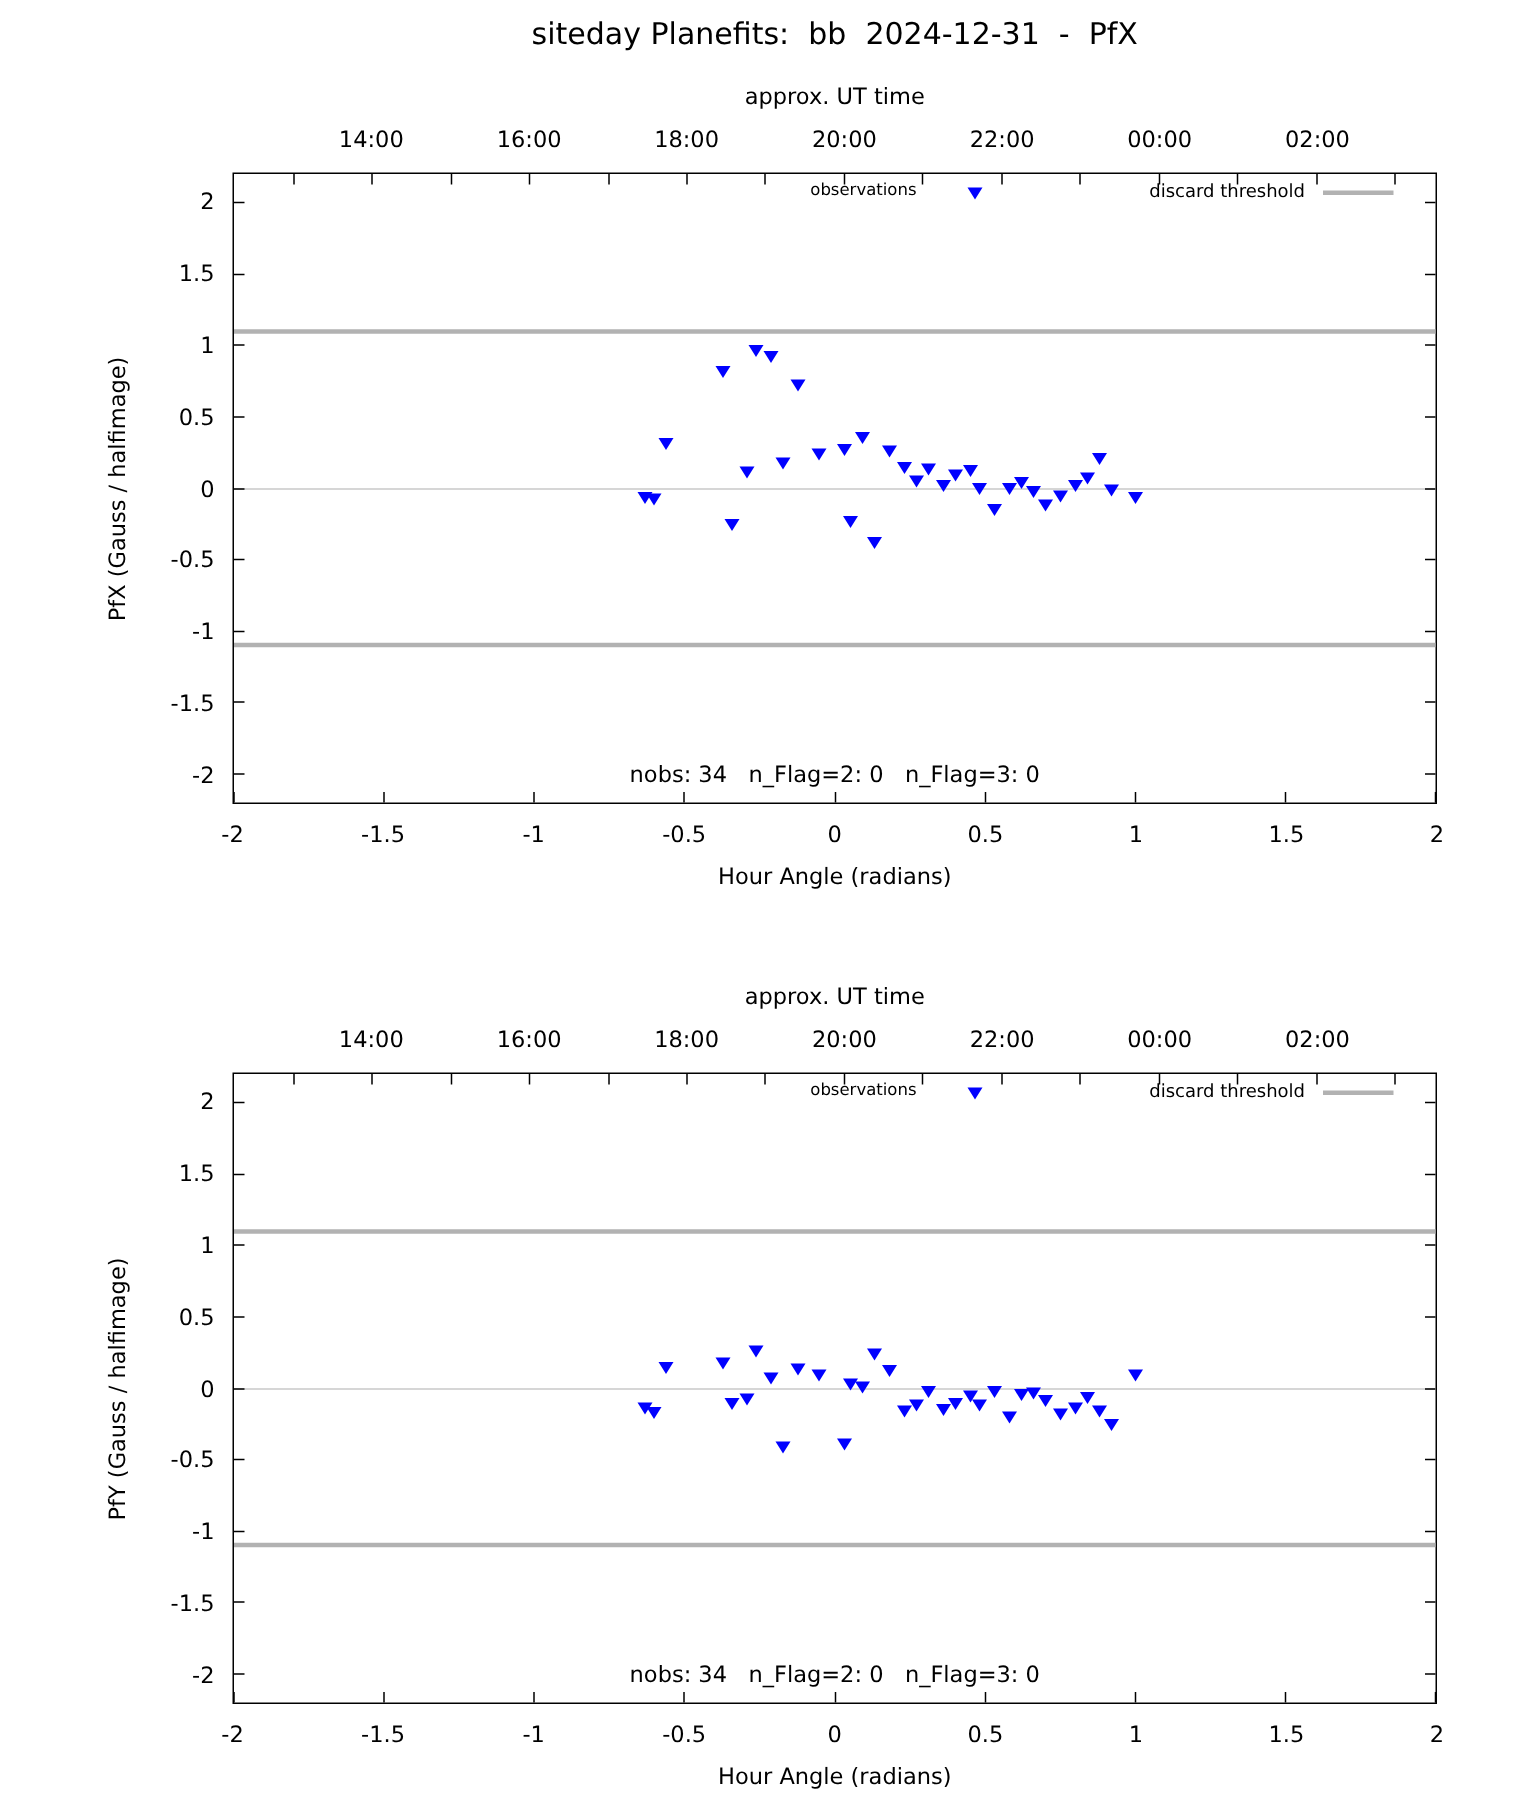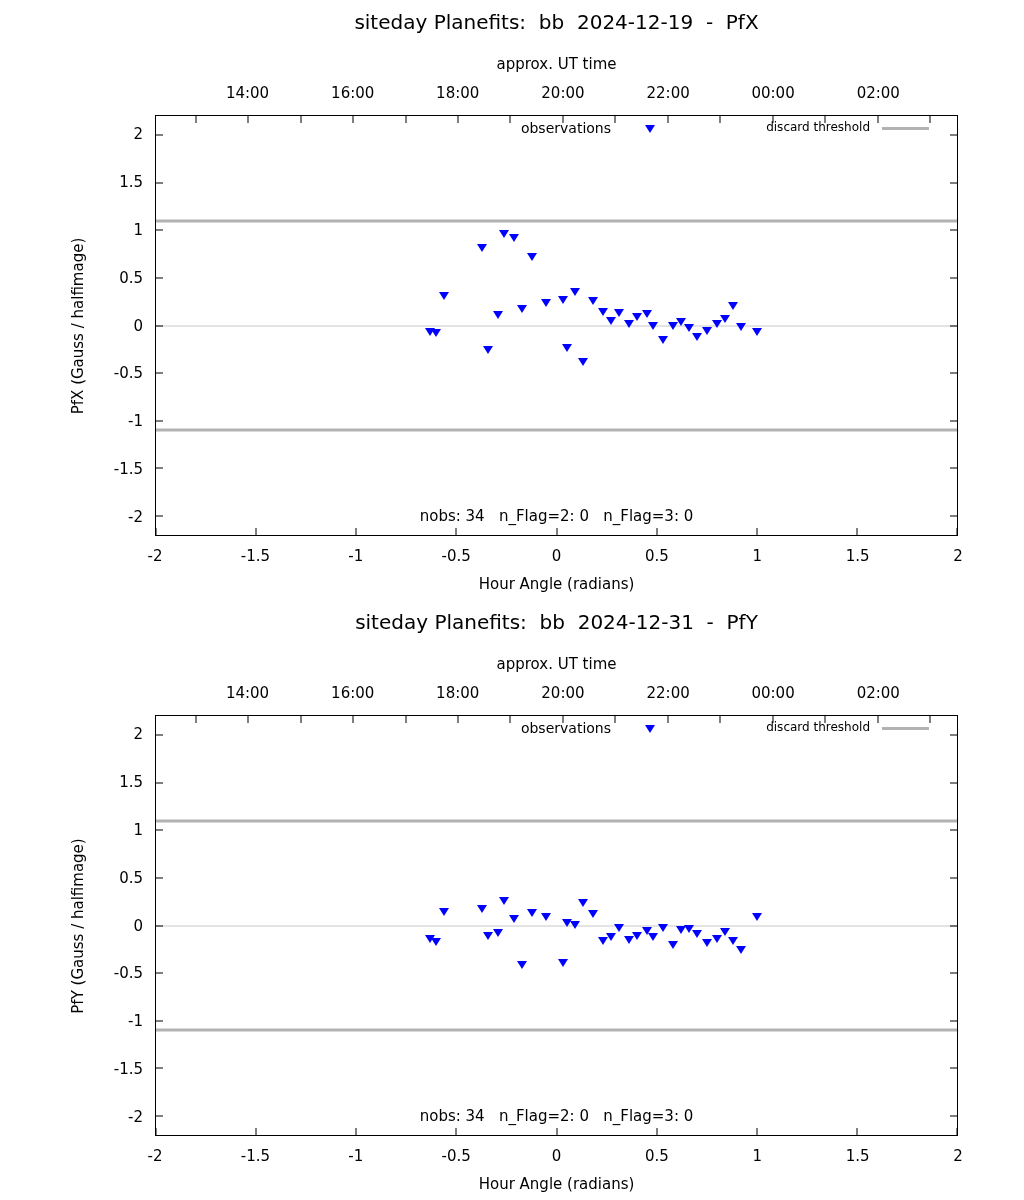--- a/index.html
+++ b/index.html
@@ -19,42 +19,42 @@
   .hline.thr { height:3px; background:#b2b2b2; }
   .hline.zero { height:1px; background:#c9c9c9; }
   .tick { position:absolute; background:#000; }
   .tick.left   { left:0;  width:7px; height:1px; transform:translateY(-50%); }
   .tick.right  { right:0; width:7px; height:1px; transform:translateY(-50%); }
   .tick.bottom { bottom:0; width:1px; height:7px; transform:translateX(-50%); }
   .tick.top    { top:0;    width:1px; height:7px; transform:translateX(-50%); }
   .pt { position:absolute; width:0; height:0;
         border-left:5px solid transparent; border-right:5px solid transparent;
         border-top:8px solid #0000ff; transform:translate(-50%,-50%); }
-  .legend-obs-label { position:absolute; top:4px; right:346px; font-size:14px; white-space:nowrap; }
+  .legend-obs-label { position:absolute; top:4px; right:346px; font-size:11px; white-space:nowrap; }
   .legend-tri { position:absolute; top:9px; left:494px; width:0; height:0;
         border-left:5px solid transparent; border-right:5px solid transparent;
         border-top:8px solid #0000ff; transform:translateX(-50%); }
   .legend-thr-label { position:absolute; top:4px; right:87px; font-size:12px; white-space:nowrap; }
   .legend-line { position:absolute; top:11px; left:726px; width:47px; height:3px; background:#b2b2b2; }
   .stats { position:absolute; bottom:10px; left:0; width:100%; text-align:center;
            font-size:15px; white-space:pre; }
   .ylabels { position:absolute; left:0; top:115px; width:143px; height:421px; font-size:15px; }
   .ylab { position:absolute; right:0; transform:translateY(-50%); white-space:nowrap; }
   .xlabels { position:absolute; left:155px; width:803px; top:547px; height:19px; font-size:15px; }
   .xlab { position:absolute; top:0; transform:translateX(-50%); white-space:nowrap; }
   .xlabel { position:absolute; left:155px; width:803px; top:575px; text-align:center; font-size:15px; }
   .ylabel-rot { position:absolute; left:78px; top:326px;
                 transform:translate(-50%,-50%) rotate(-90deg);
                 font-size:15px; white-space:nowrap; }
 </style>
 </head>
 <body>
 
 <div class="chart" id="chart-0">
-  <div class="chart-title">siteday Planefits:  bb  2024-12-19  -  PfX</div>
+  <div class="chart-title">siteday Planefits:  bb  2024-12-31  -  PfX</div>
   <div class="x2-title">approx. UT time</div>
   <div class="x2-labels">
       <div class="x2lab" style="left: 11.525%;">14:00</div>
       <div class="x2lab" style="left: 24.625%;">16:00</div>
       <div class="x2lab" style="left: 37.7%;">18:00</div>
       <div class="x2lab" style="left: 50.8%;">20:00</div>
       <div class="x2lab" style="left: 63.9%;">22:00</div>
       <div class="x2lab" style="left: 76.975%;">00:00</div>
       <div class="x2lab" style="left: 90.075%;">02:00</div>
     </div>
@@ -164,21 +164,20 @@
       <div class="xlab" style="left: 50%;">0</div>
       <div class="xlab" style="left: 62.5%;">0.5</div>
       <div class="xlab" style="left: 75%;">1</div>
       <div class="xlab" style="left: 87.5%;">1.5</div>
       <div class="xlab" style="left: 100%;">2</div>
     </div>
   <div class="xlabel">Hour Angle (radians)</div>
 </div>
 
 <div class="chart" id="chart-1">
-  <div class="chart-title">siteday Planefits:  bb  2024-12-31  -  PfY</div>
   <div class="x2-title">approx. UT time</div>
   <div class="x2-labels">
       <div class="x2lab" style="left: 11.525%;">14:00</div>
       <div class="x2lab" style="left: 24.625%;">16:00</div>
       <div class="x2lab" style="left: 37.7%;">18:00</div>
       <div class="x2lab" style="left: 50.8%;">20:00</div>
       <div class="x2lab" style="left: 63.9%;">22:00</div>
       <div class="x2lab" style="left: 76.975%;">00:00</div>
       <div class="x2lab" style="left: 90.075%;">02:00</div>
     </div>

